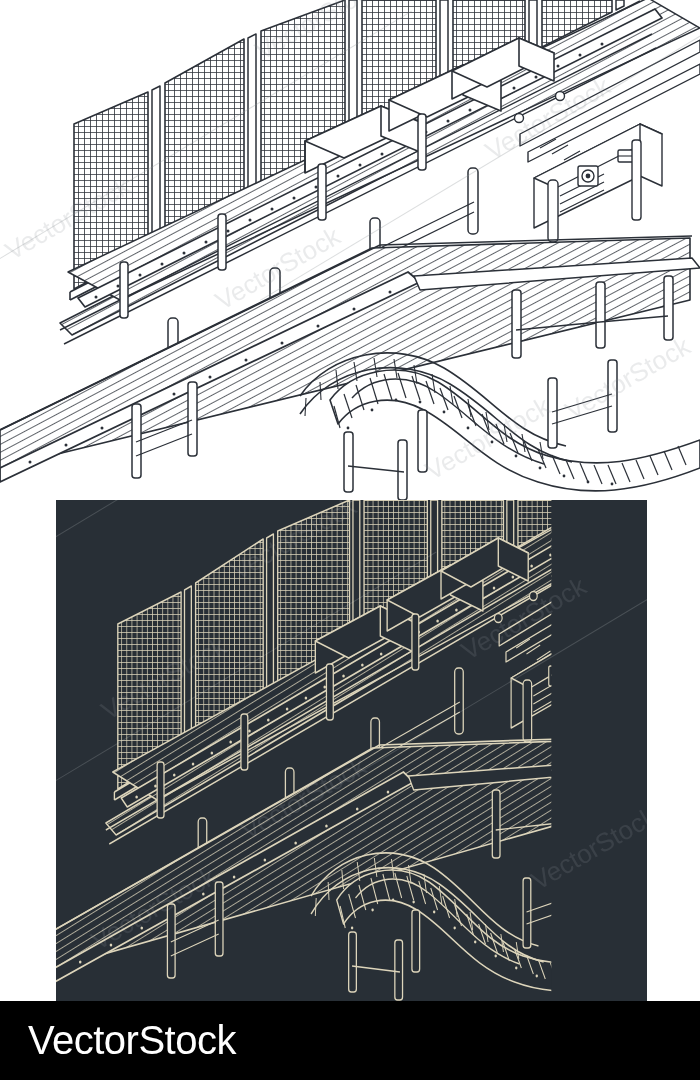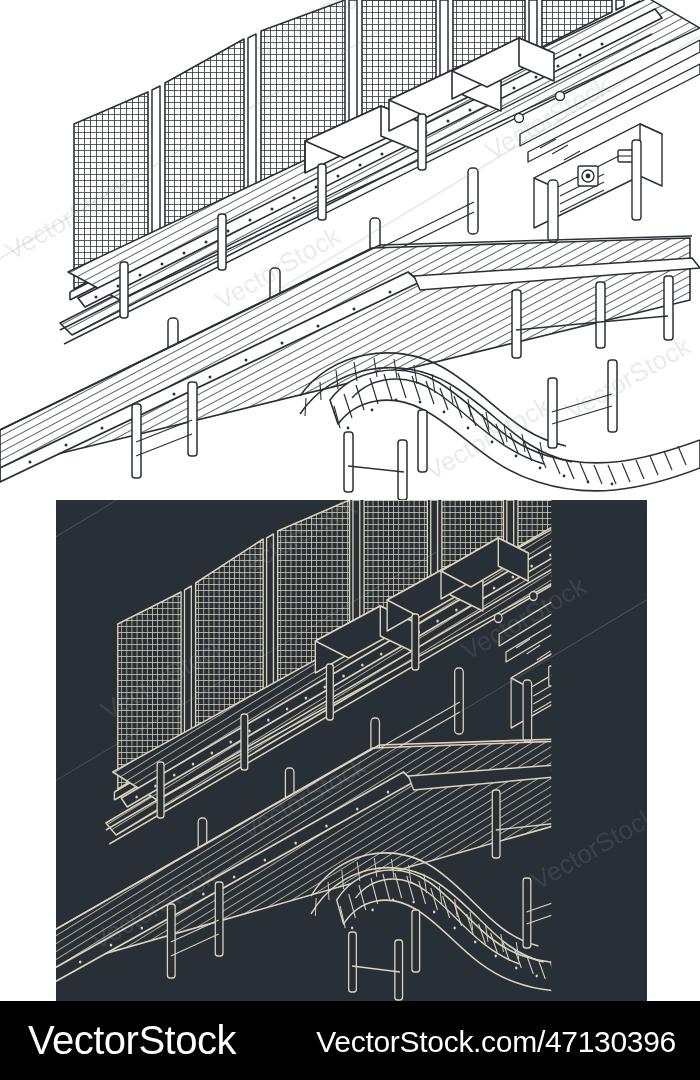--- a/index.html
+++ b/index.html
@@ -590,15 +590,14 @@
       <div class="wm dark" style="left:400px;top:140px;">VectorStock</div>
       <div class="wm dark" style="left:40px;top:200px;">VectorStock</div>
       <div class="wm dark" style="left:180px;top:320px;">VectorStock</div>
       <div class="wm dark" style="left:470px;top:370px;">VectorStock</div>
       <div class="wm dark" style="left:30px;top:430px;">VectorStock</div>
     </div>
   </div>
 
   <div id="footer-bar"></div>
   <div id="brand-logo">VectorStock</div>
-  <div id="footer-url">VectorStock.com/47130396</div>
 
 </div>
 
 </body></html>

